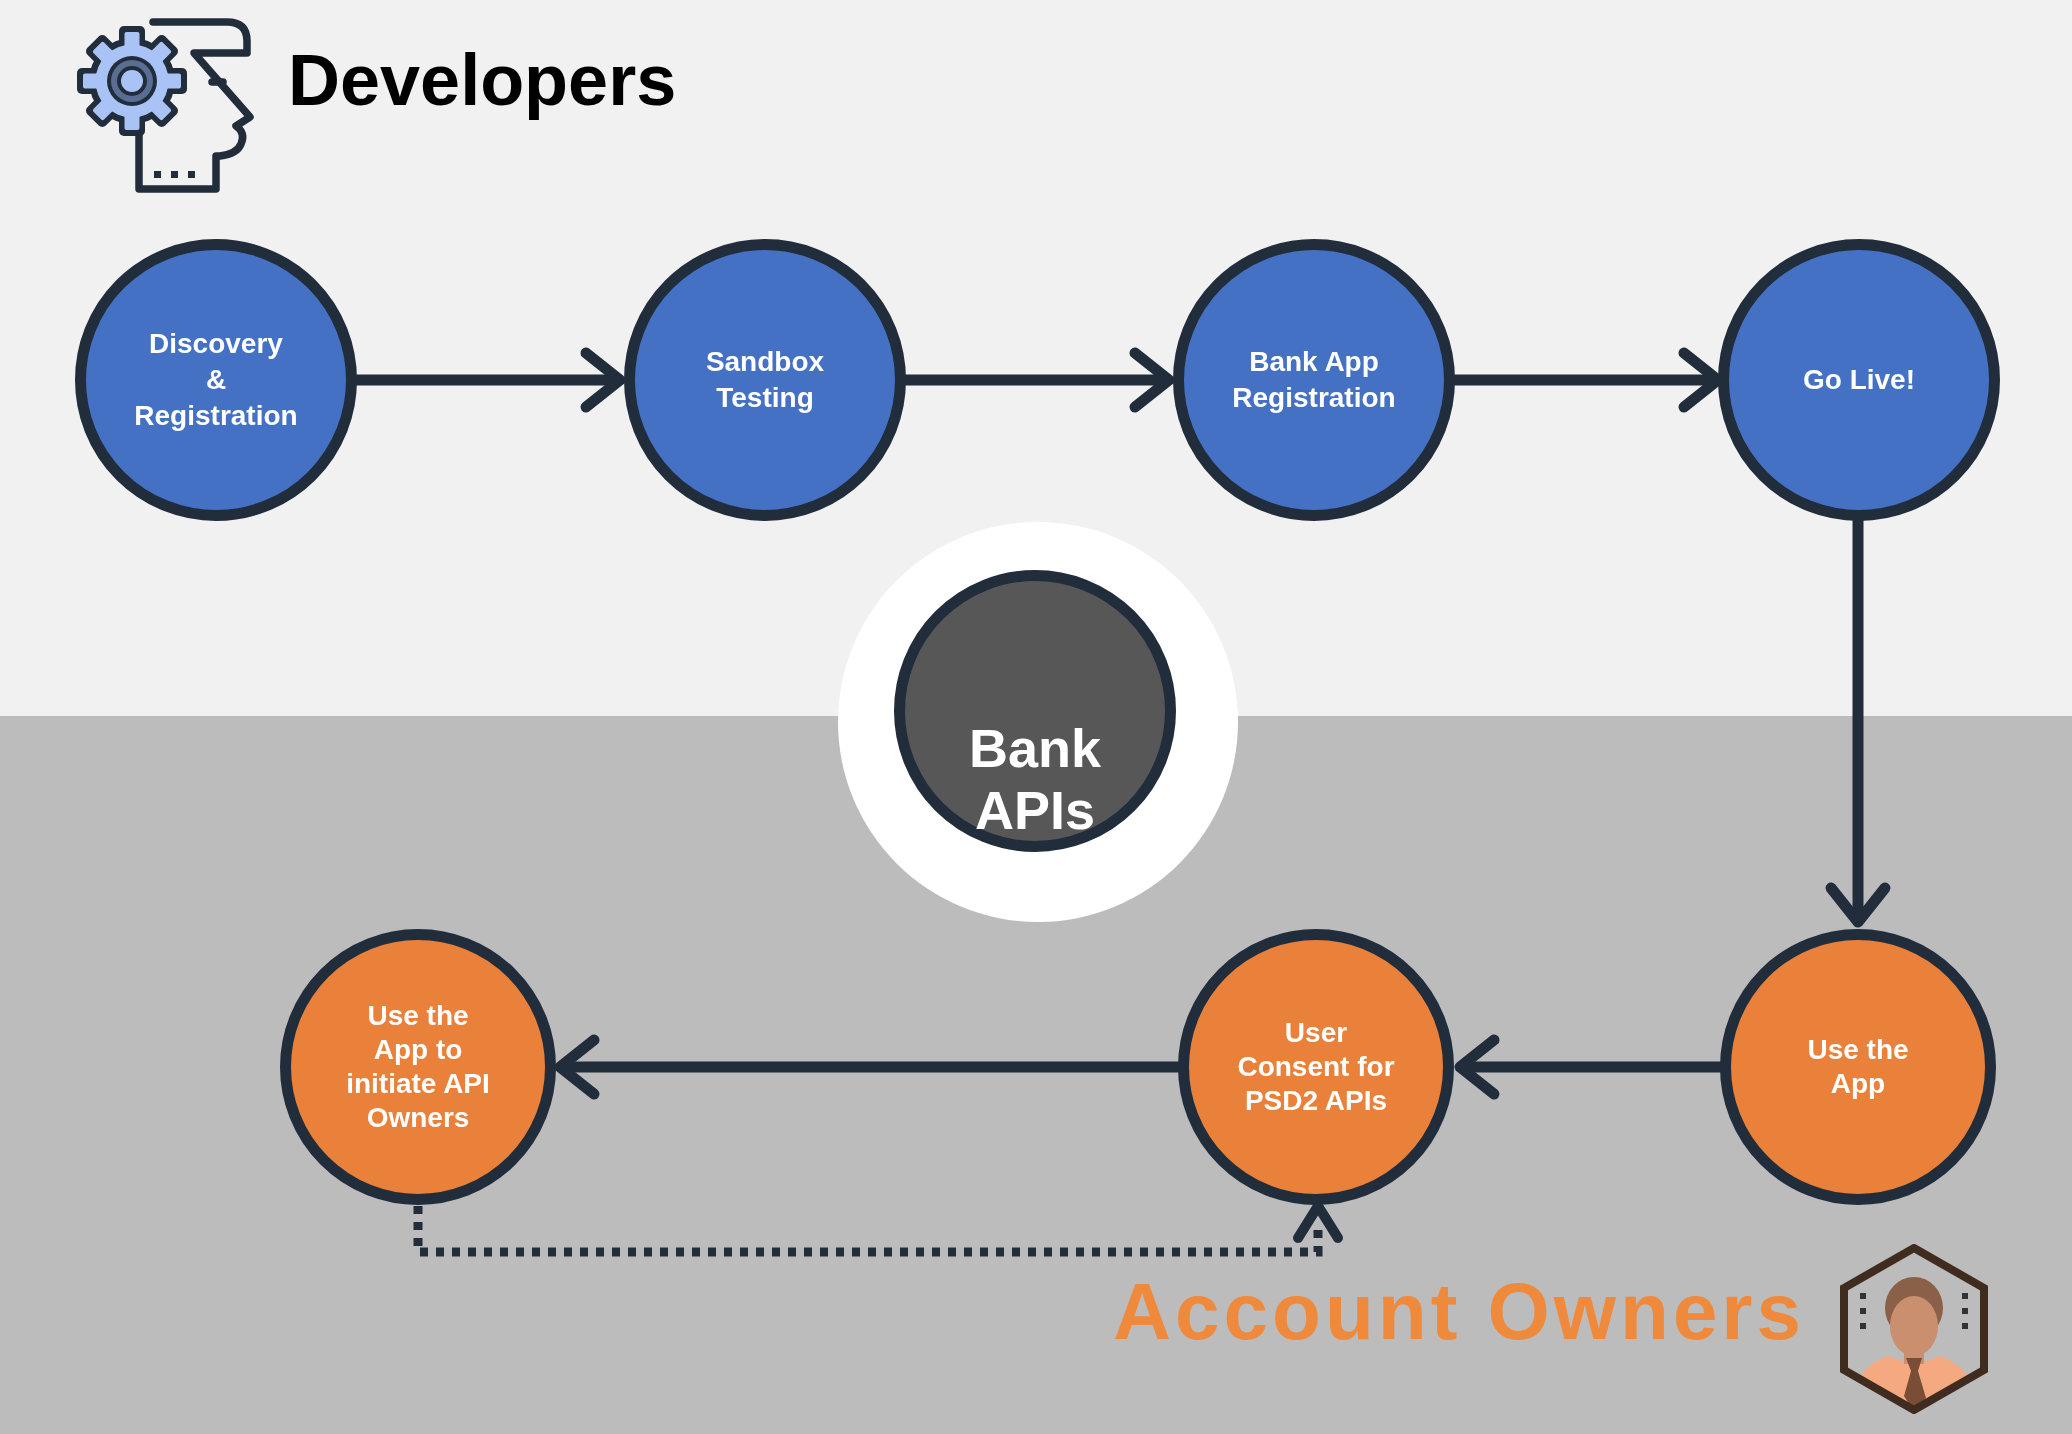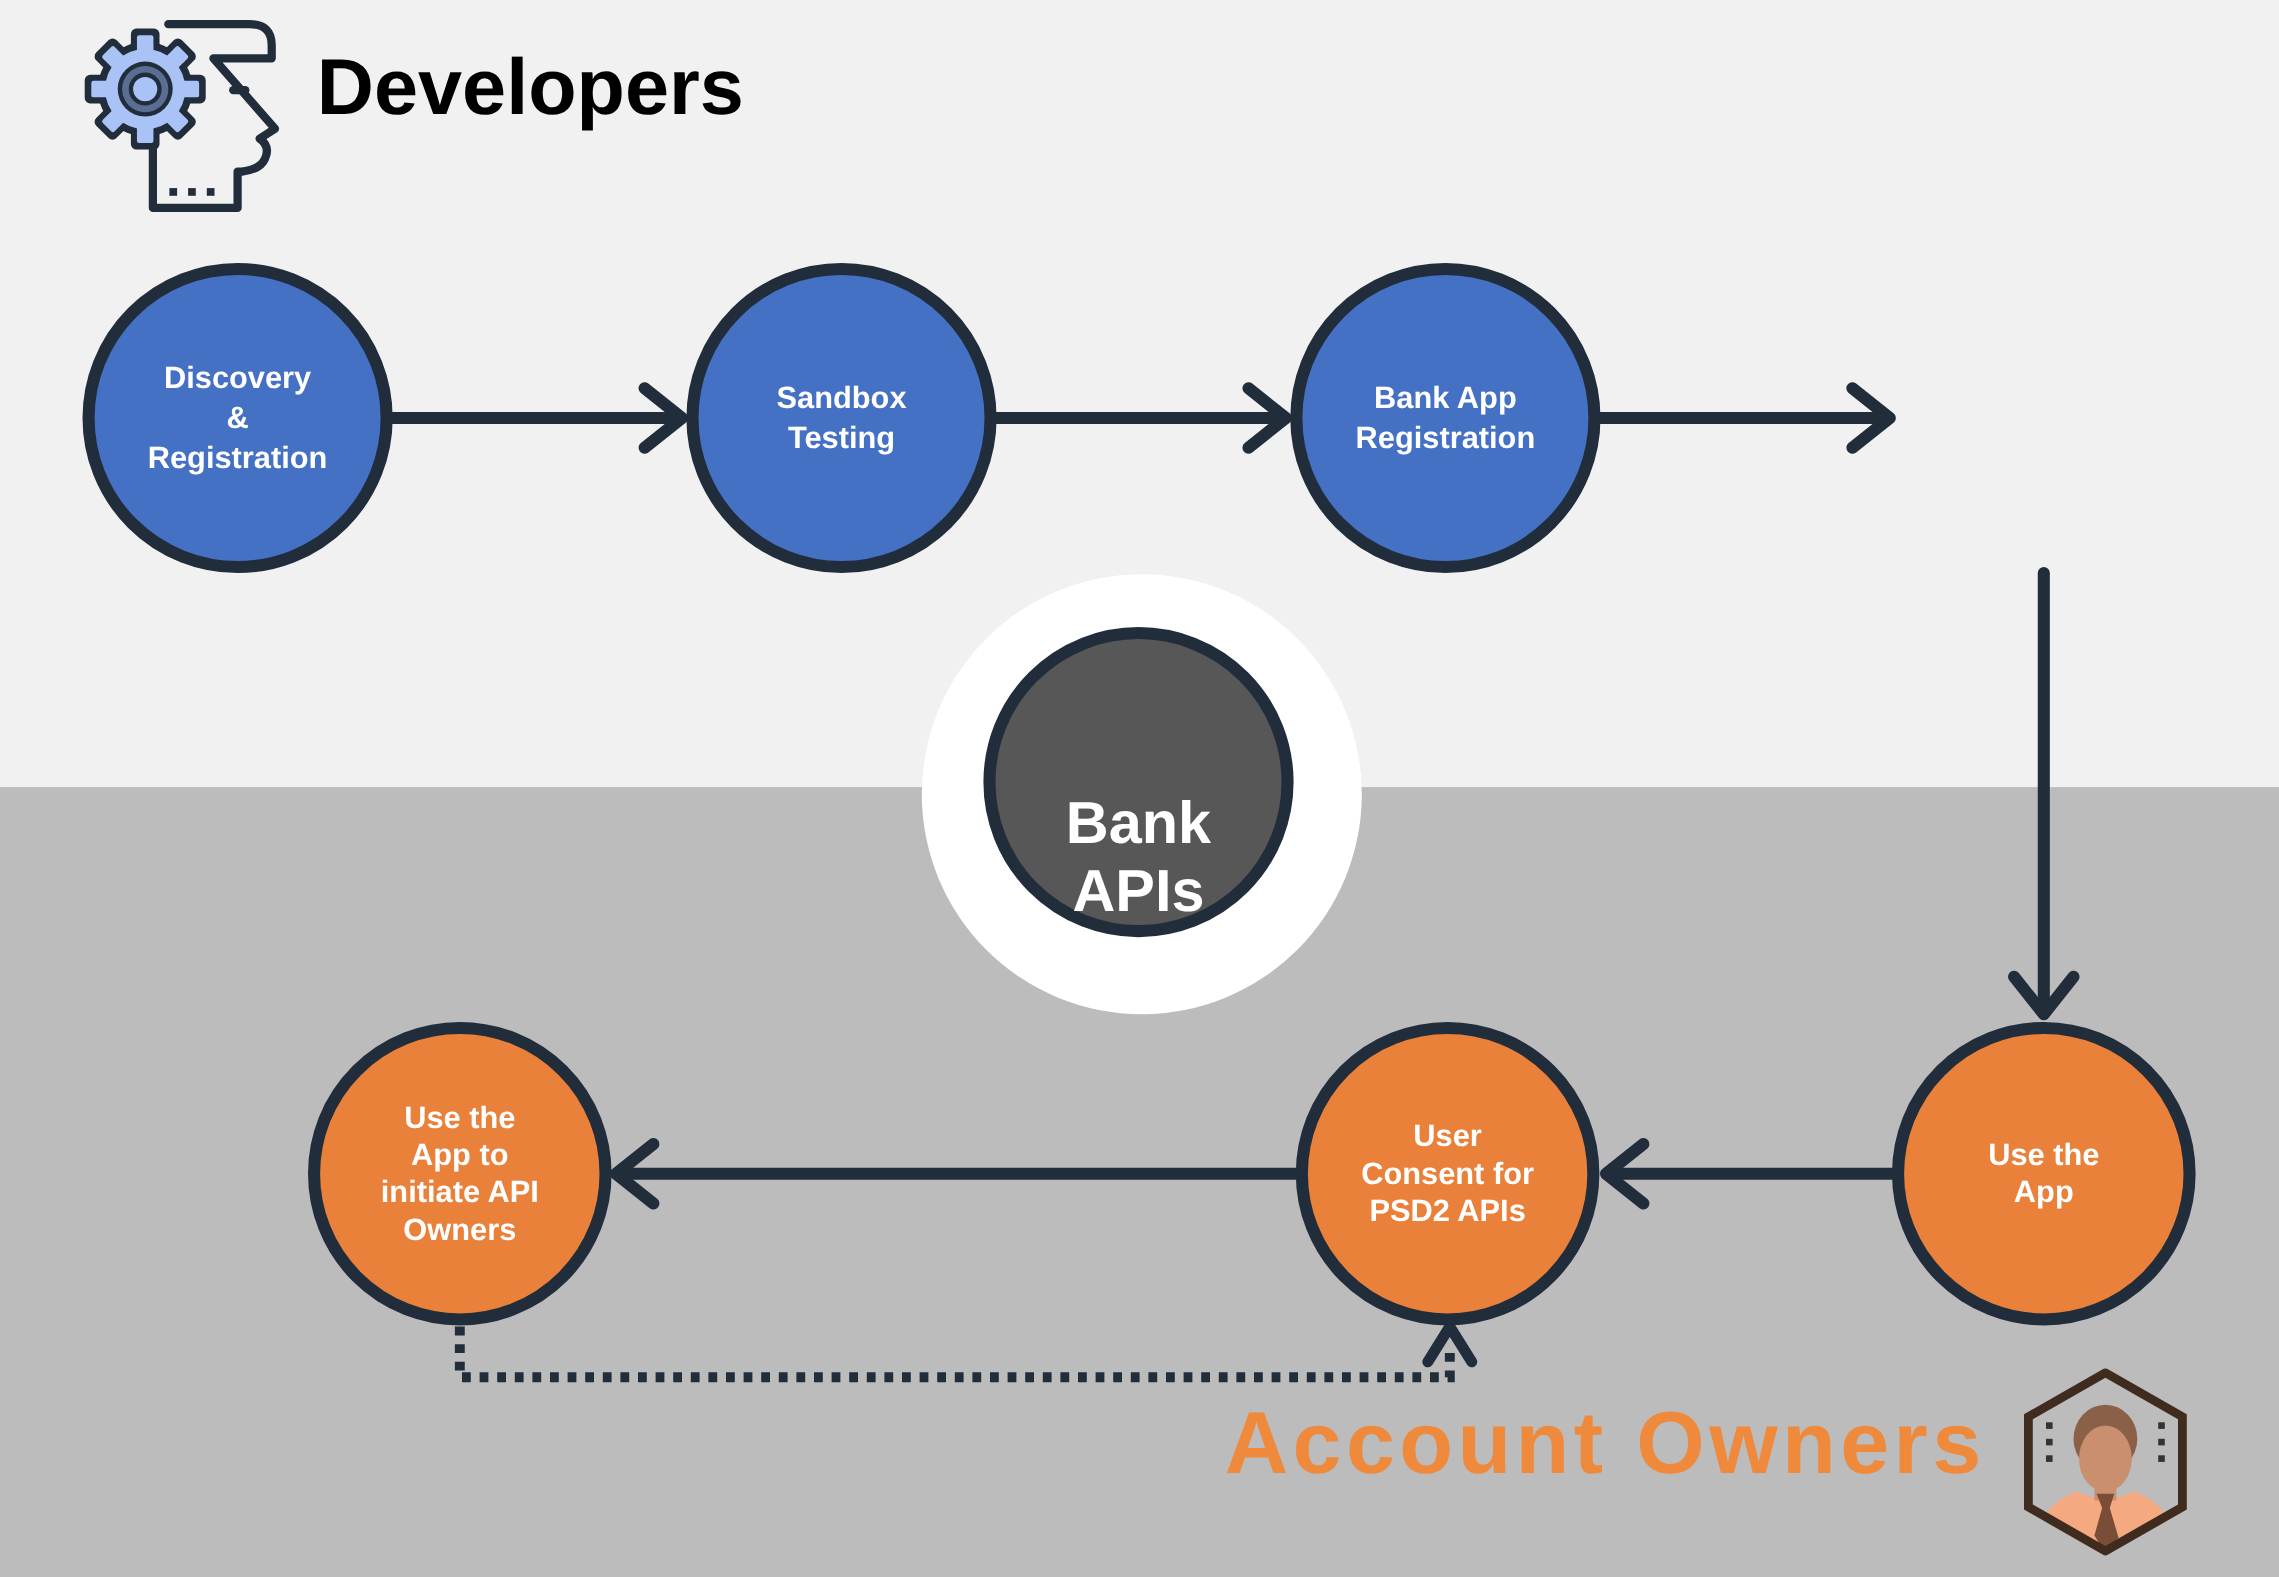--- a/index.html
+++ b/index.html
@@ -92,20 +92,25 @@
   <div class="node blue" style="left:624px;top:239px;">
     <div class="label">
       <div>Sandbox</div>
       <div>Testing</div>
     </div>
   </div>
   <div class="node blue" style="left:1173px;top:239px;">
     <div class="label">
       <div>Bank App</div>
       <div>Registration</div>
+    </div>
+  </div>
+  <div class="node blue" style="left:1718px;top:239px;">
+    <div class="label">
+      <div>Go Live!</div>
     </div>
   </div>
 
   <div class="hub-ring"></div>
   <div class="node hub" style="left:894px;top:570px;">
     <div class="label">
       <div>Bank</div>
       <div>APIs</div>
     </div>
   </div>

